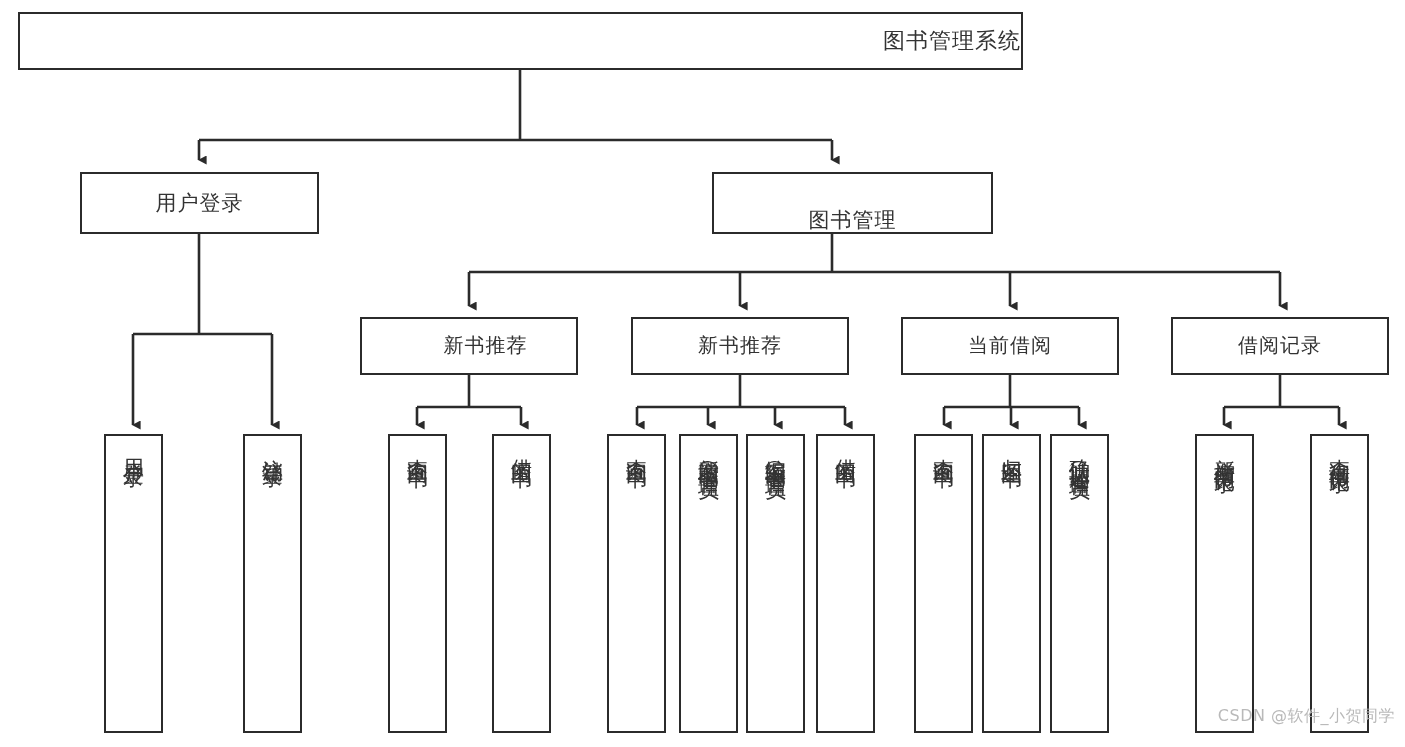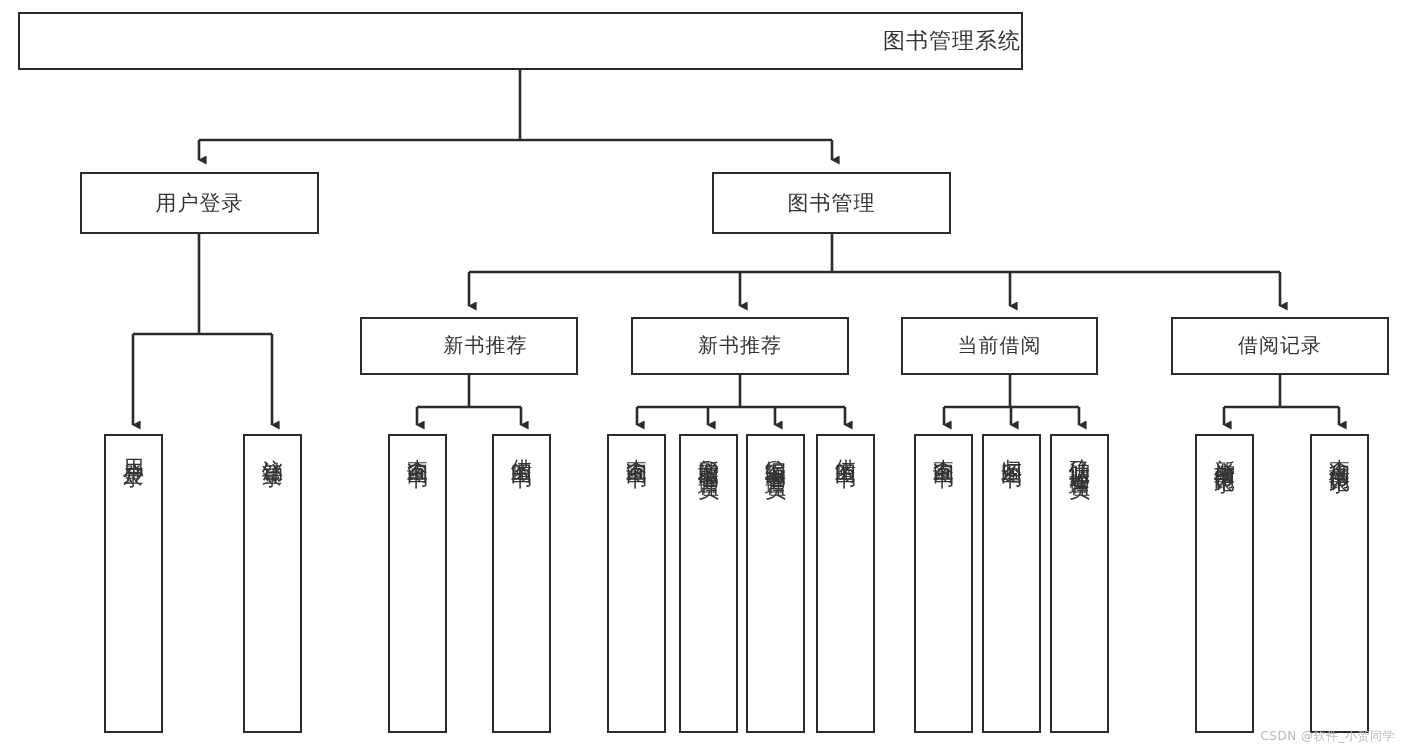--- a/index.html
+++ b/index.html
@@ -66,22 +66,22 @@
   }
   .lvl3 {
     font-size: 20px;
   }
   .leaf {
     font-size: 21px;
   }
   #watermark {
     position: absolute;
     right: 10px;
-    bottom: 2px;
-    font-size: 12px;
+    bottom: 20px;
+    font-size: 16px;
     color: #b9b9b9;
     letter-spacing: 0.5px;
     z-index: 5;
     white-space: nowrap;
     font-family: "DejaVu Sans", "Liberation Sans", sans-serif;
   }
 </style>
 </head>
 <body>
 
@@ -139,33 +139,33 @@
   </svg>
 
   <div class="node horiz" id="root-node" style="left:18px; top:12px; width:1005px; height:58px;">
     <span class="lbl">图书管理系统</span>
   </div>
 
   <div class="node horiz lvl2" style="left:80px; top:172px; width:239px; height:62px;">
     <span class="lbl">用户登录</span>
   </div>
 
-  <div class="node horiz lvl2" style="left:712px; top:172px; width:239px; height:62px;">
+  <div class="node horiz lvl2" style="left:712px; top:172px; width:281px; height:62px;align-items:flex-end;">
     <span class="lbl">图书管理</span>
   </div>
 
   <div class="node horiz lvl3" style="left:360px; top:317px; width:218px; height:58px;padding-left:33px;">
     <span class="lbl">新书推荐</span>
   </div>
 
   <div class="node horiz lvl3" style="left:631px; top:317px; width:218px; height:58px;">
     <span class="lbl">新书推荐</span>
   </div>
 
-  <div class="node horiz lvl3" style="left:901px; top:317px; width:197px; height:58px;">
+  <div class="node horiz lvl3" style="left:901px; top:317px; width:218px; height:58px;">
     <span class="lbl">当前借阅</span>
   </div>
 
   <div class="node horiz lvl3" style="left:1171px; top:317px; width:218px; height:58px;">
     <span class="lbl">借阅记录</span>
   </div>
 
   <div class="node vert leaf" style="left:104px; top:434px; width:59px; height:299px;">
     <span class="lbl">用户登录</span>
   </div>

